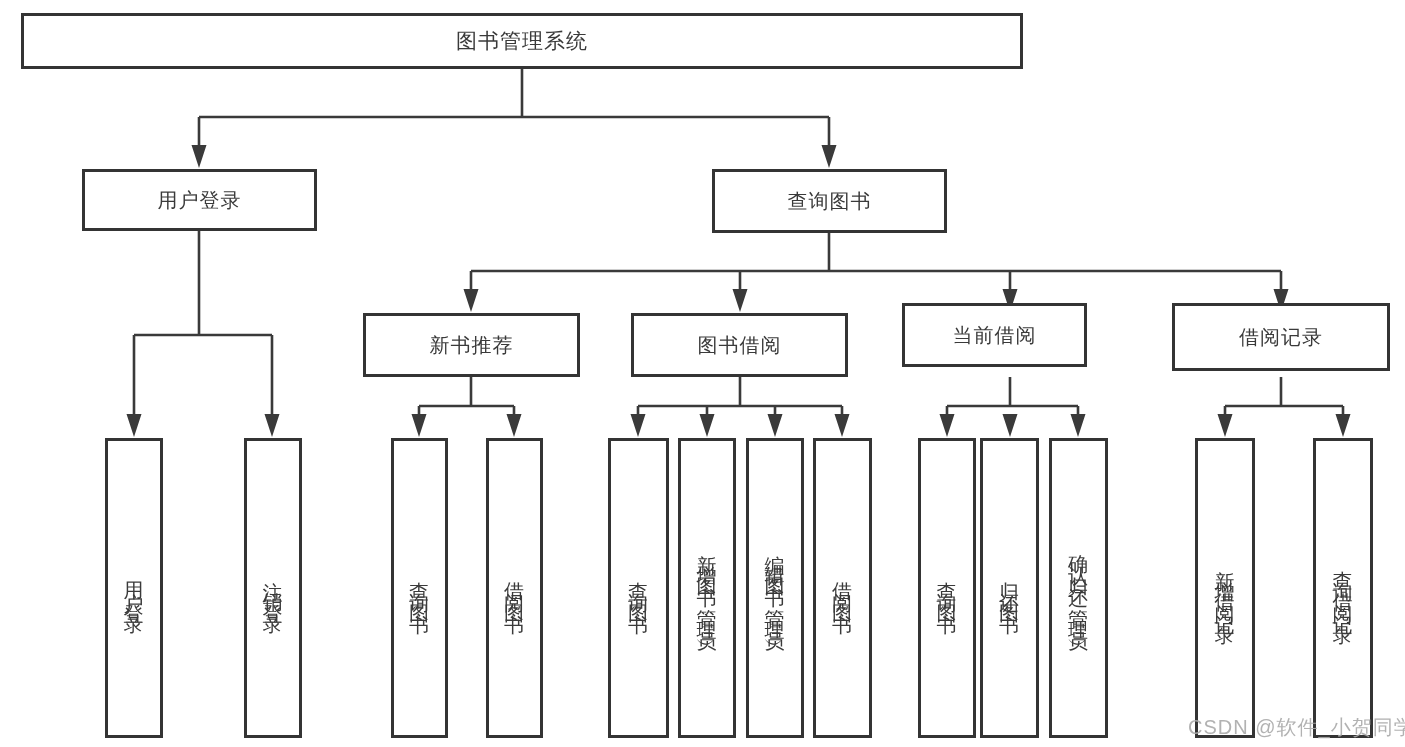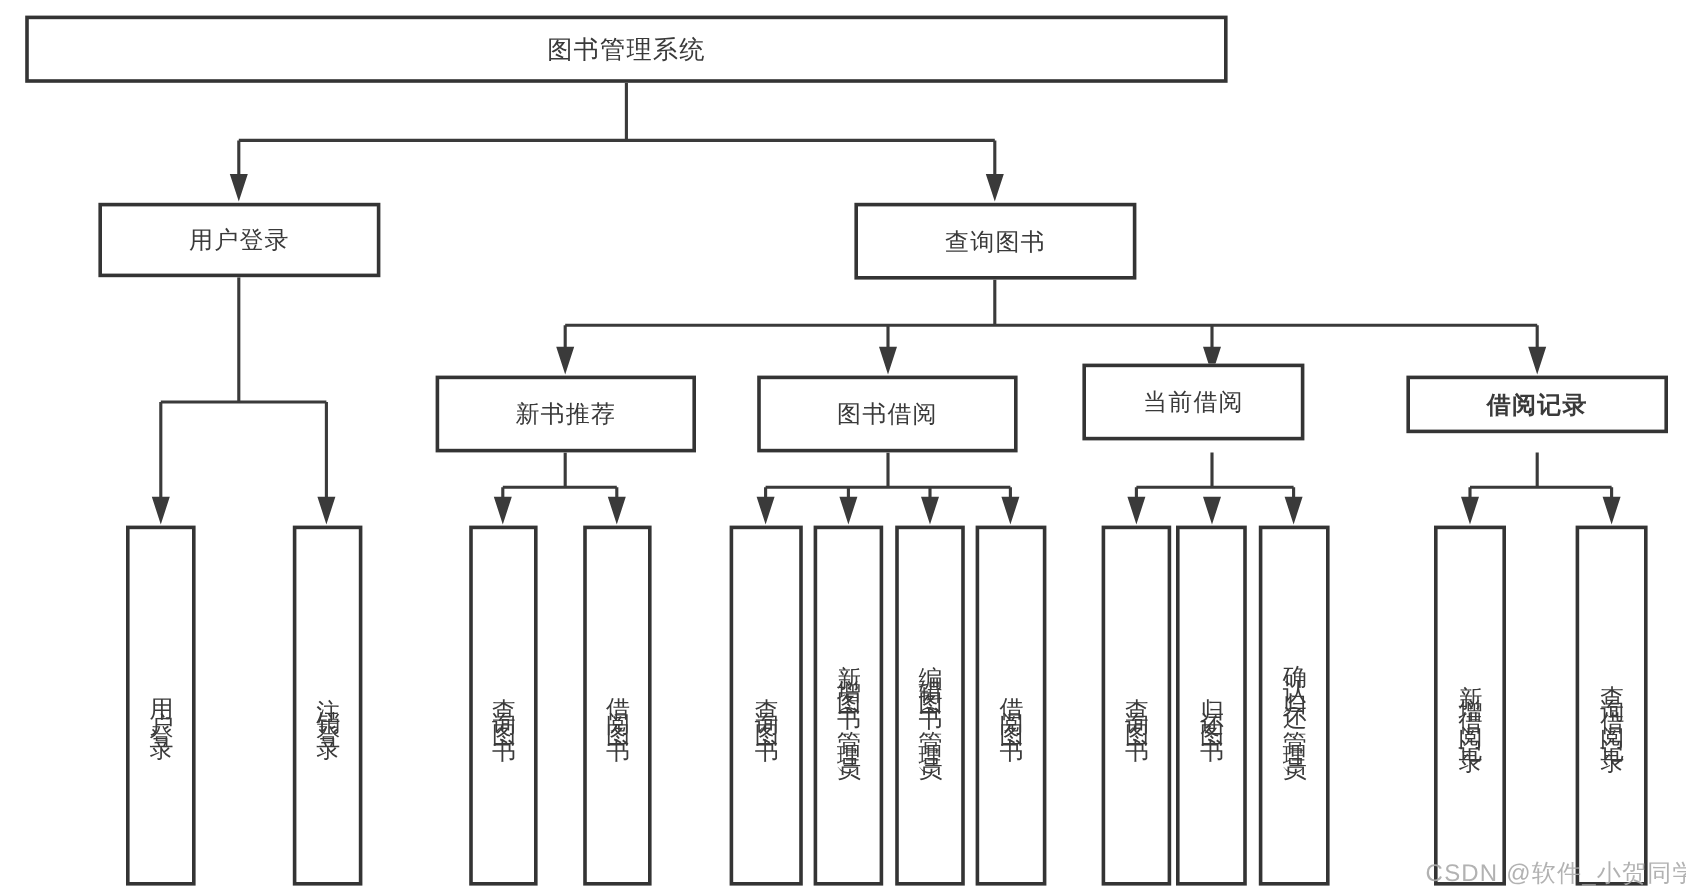--- a/index.html
+++ b/index.html
@@ -71,21 +71,21 @@
   </svg>
 
   <div class="node root" style="left:21px;top:13px;width:1002px;height:56px;">图书管理系统</div>
 
   <div class="node branch" style="left:82px;top:169px;width:235px;height:62px;">用户登录</div>
   <div class="node branch" style="left:712px;top:169px;width:235px;height:64px;">查询图书</div>
 
   <div class="node branch" style="left:631px;top:313px;width:217px;height:64px;">图书借阅</div>
   <div class="node branch" style="left:363px;top:313px;width:217px;height:64px;">新书推荐</div>
   <div class="node branch" style="left:902px;top:303px;width:185px;height:64px;">当前借阅</div>
-  <div class="node branch" style="left:1172px;top:313px;width:218px;height:48px;font-weight:bold;">借阅记录</div>
+  <div class="node branch" style="left:1172px;top:303px;width:218px;height:68px;">借阅记录</div>
 
   <div class="node leaf" style="left:105px;top:438px;width:58px;height:300px;">
     <span>用户登录</span>
   </div>
   <div class="node leaf" style="left:244px;top:438px;width:58px;height:300px;">
     <span>注销登录</span>
   </div>
 
   <div class="node leaf" style="left:391px;top:438px;width:57px;height:300px;">
     <span>查询图书</span>

